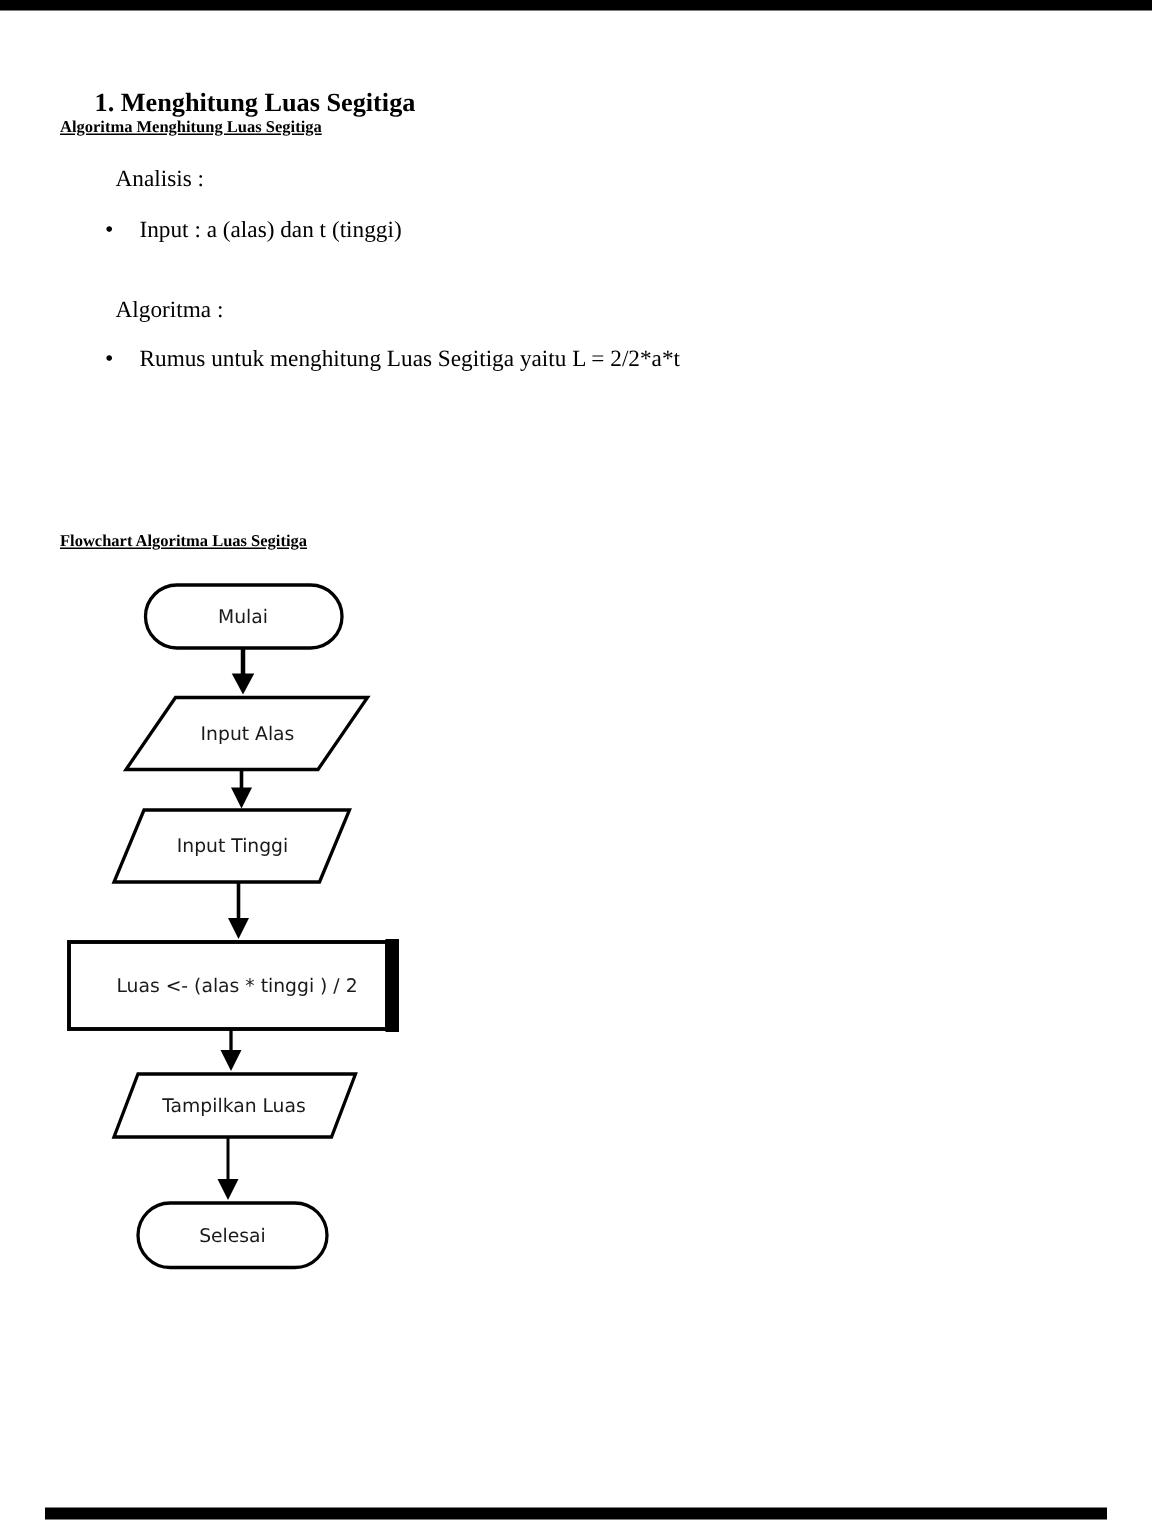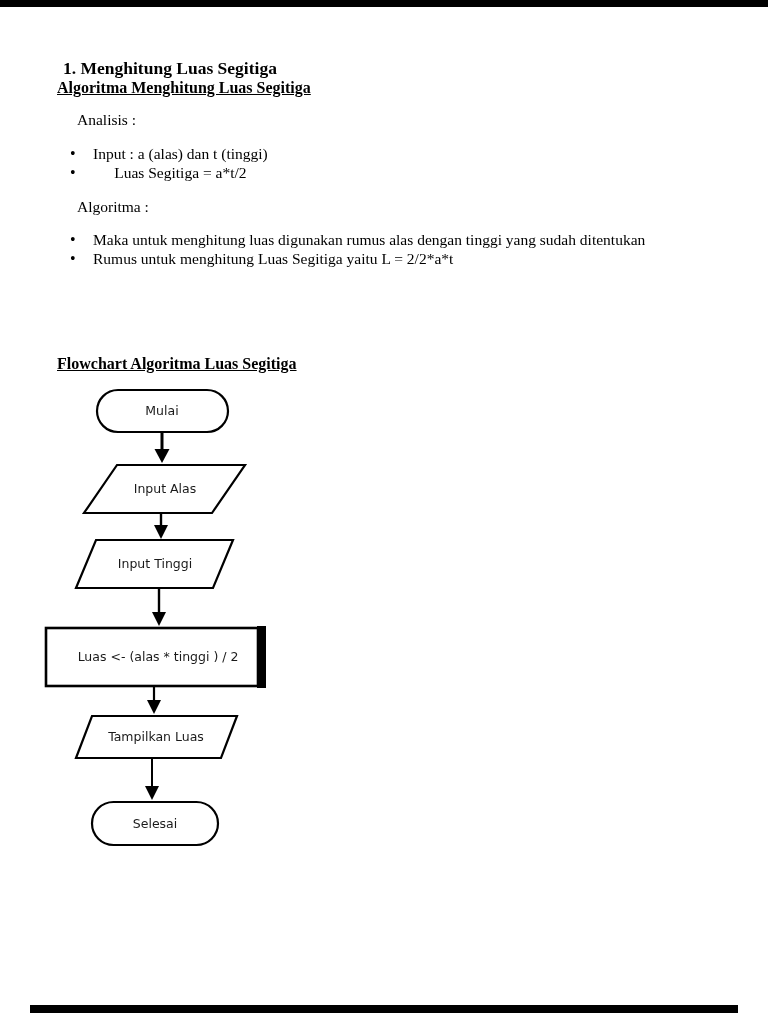--- a/index.html
+++ b/index.html
@@ -15,22 +15,22 @@
 
   .edge-bar { position: absolute; background: #000000; }
   .edge-bar.top { left: 0; top: 0; width: 768px; height: 7px; }
   .edge-bar.bottom { left: 30px; top: 1005px; width: 708px; height: 8px; }
 
   .doc-title {
     position: absolute; left: 47px; top: 42px;
     font-size: 17.5px; font-weight: bold; margin: 16px;
   }
   .section-heading {
-    position: absolute; left: 57px;
-    font-size: 16px; font-weight: bold;
+    position: absolute; left: 40px;
+    font-size: 11px; font-weight: bold;
     text-decoration: underline; margin: 0;
   }
   .section-heading.algoritma { top: 79px; }
   .section-heading.flowchart { top: 355px; }
 
   .body-label {
     position: absolute; left: 47px;
     font-size: 15.5px;
     margin-left: 30px;
   }
@@ -76,27 +76,25 @@
   <div class="edge-bar top"></div>
 
   <h1 class="doc-title">1. Menghitung Luas Segitiga</h1>
 
   <h2 class="section-heading algoritma">Algoritma Menghitung Luas Segitiga</h2>
 
   <div class="body-label analisis">Analisis :</div>
 
   <ul class="doc-list analysis">
     <li>Input : a (alas) dan t (tinggi)</li>
-    <li>Luas Segitiga = a*t/2</li>
   </ul>
 
   <div class="body-label algoritma-label">Algoritma :</div>
 
   <ul class="doc-list algorithm">
-    <li>Maka untuk menghitung luas digunakan rumus alas dengan tinggi yang sudah ditentukan</li>
     <li>Rumus untuk menghitung Luas Segitiga yaitu L = 2/2*a*t</li>
   </ul>
 
   <h2 class="section-heading flowchart">Flowchart Algoritma Luas Segitiga</h2>
 
   <svg class="flowchart-svg" viewBox="0 380 320 475">
 
     <rect class="shape" x="97" y="390" width="131" height="42" rx="21" ry="21" stroke-width="2.2"></rect>
     <text x="162" y="415">Mulai</text>
 

